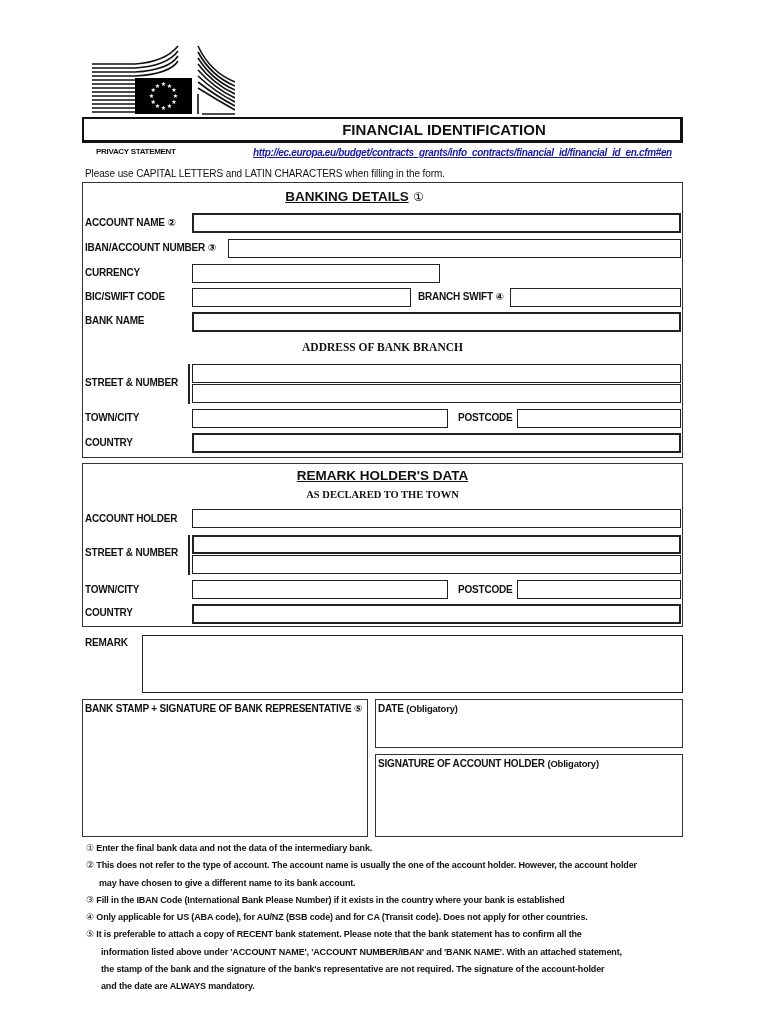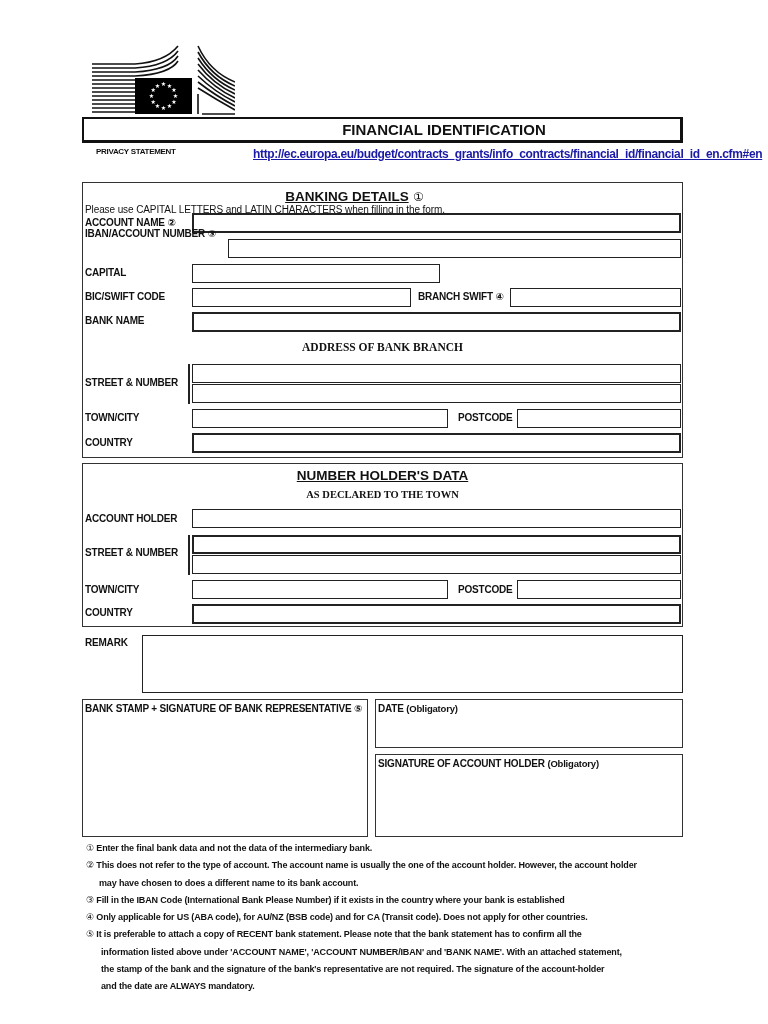--- a/index.html
+++ b/index.html
@@ -66,37 +66,37 @@
       <text x="63.1" y="50">★</text>
       <text x="67.5" y="45.6">★</text>
     </g>
   </svg>
 </div>
 
 <div class="abs" style="left:82px;top:117px;width:601px;height:26px;border:2px solid #111;border-right-width:3px;border-bottom-width:3px;box-sizing:border-box;"></div>
 <div class="abs" style="left:82px;top:121px;width:724px;text-align:center;font-weight:bold;font-size:15px;">FINANCIAL IDENTIFICATION</div>
 
 <div class="abs" style="left:96px;top:147px;font-size:8px;font-weight:bold;letter-spacing:-0.3px;">PRIVACY STATEMENT</div>
-<a class="abs" style="left:253px;top:147px;font-size:12px;font-weight:bold;color:#1a1aa6;text-decoration:underline;letter-spacing:-0.35px;white-space:nowrap;">http://ec.europa.eu/budget/contracts_grants/info_contracts/financial_id/financial_id_en.cfm#en</a>
+<a class="abs" style="left:253px;top:147px;font-size:10px;font-weight:bold;color:#1a1aa6;text-decoration:underline;letter-spacing:-0.35px;white-space:nowrap;font-style:italic;">http://ec.europa.eu/budget/contracts_grants/info_contracts/financial_id/financial_id_en.cfm#en</a>
 
-<div class="abs" style="left:85px;top:168px;font-size:10px;letter-spacing:-0.1px;white-space:nowrap;margin-top:36px;">Please use CAPITAL LETTERS and LATIN CHARACTERS when filling in the form.</div>
+<div class="abs" style="left:85px;top:168px;font-size:10px;letter-spacing:-0.1px;white-space:nowrap;">Please use CAPITAL LETTERS and LATIN CHARACTERS when filling in the form.</div>
 
 <div class="box" style="left:82px;top:182px;width:601px;height:276px;"></div>
 <div class="abs" style="left:82px;top:187px;width:545px;text-align:center;">
   <span style="font-weight:bold;font-size:13.5px;text-decoration:underline;">BANKING DETAILS</span>
   <span style="font-size:12px;">①</span>
 </div>
 
 <div class="lbl" style="left:85px;top:217px;">ACCOUNT NAME ②</div>
 <input class="field thick" style="left: 192px; top: 213px; width: 489px; height: 20px;" value="">
 
-<div class="lbl" style="left:85px;top:228px;">IBAN/ACCOUNT NUMBER ③</div>
+<div class="lbl" style="left:85px;top:242px;">IBAN/ACCOUNT NUMBER ③</div>
 <input class="field" style="left: 228px; top: 239px; width: 453px; height: 19px;" value="">
 
-<div class="lbl" style="left:85px;top:267px;">CAPITAL</div>
+<div class="lbl" style="left:85px;top:267px;">CURRENCY</div>
 <input class="field" style="left: 192px; top: 264px; width: 248px; height: 19px;" value="">
 
 <div class="lbl" style="left:85px;top:291px;">BIC/SWIFT CODE</div>
 <input class="field" style="left: 192px; top: 288px; width: 219px; height: 19px;" value="">
 
 <div class="lbl" style="left:418px;top:291px;">BRANCH SWIFT ④</div>
 <input class="field" style="left: 510px; top: 288px; width: 171px; height: 19px;" value="">
 
 <div class="lbl" style="left:85px;top:315px;">BANK NAME</div>
 <input class="field thick" style="left: 192px; top: 312px; width: 489px; height: 20px;" value="">
@@ -111,21 +111,21 @@
 <div class="lbl" style="left:85px;top:412px;">TOWN/CITY</div>
 <input class="field" style="left: 192px; top: 409px; width: 256px; height: 19px;" value="">
 
 <div class="lbl" style="left:458px;top:412px;">POSTCODE</div>
 <input class="field" style="left: 517px; top: 409px; width: 164px; height: 19px;" value="">
 
 <div class="lbl" style="left:85px;top:437px;">COUNTRY</div>
 <input class="field thick" style="left: 192px; top: 433px; width: 489px; height: 20px;" value="">
 
 <div class="box" style="left:82px;top:463px;width:601px;height:164px;"></div>
-<div class="sec-title" style="left:82px;top:468px;width:601px;text-align:center;">NUMBER HOLDER'S DATA</div>
+<div class="sec-title" style="left:82px;top:468px;width:601px;text-align:center;">REMARK HOLDER'S DATA</div>
 <div class="sub-title" style="left:82px;top:489px;width:601px;text-align:center;font-size:10.5px;">AS DECLARED TO THE TOWN</div>
 
 <div class="lbl" style="left:85px;top:513px;">ACCOUNT HOLDER</div>
 <input class="field" style="left: 192px; top: 509px; width: 489px; height: 19px;" value="">
 
 <div class="vbar" style="left:188px;top:535px;height:40px;"></div>
 <div class="lbl" style="left:85px;top:547px;">STREET &amp; NUMBER</div>
 <input class="field thick" style="left: 192px; top: 535px; width: 489px; height: 19px;" value="">
 <input class="field" style="left: 192px; top: 555px; width: 489px; height: 19px;" value="">
 
@@ -157,21 +157,21 @@
 </div>
 
 <div class="note" style="left:86px;top:843px;">
   <span class="circ">①</span>
   <span>Enter the final bank data and not the data of the intermediary bank.</span>
 </div>
 <div class="note" style="left:86px;top:860px;">
   <span class="circ">②</span>
   <span>This does not refer to the type of account. The account name is usually the one of the account holder. However, the account holder</span>
 </div>
-<div class="note" style="left:99px;top:878px;">may have chosen to does a different name to its bank account.</div>
+<div class="note" style="left:99px;top:878px;">may have chosen to give a different name to its bank account.</div>
 <div class="note" style="left:86px;top:895px;">
   <span class="circ">③</span>
   <span>Fill in the IBAN Code (International Bank Please Number) if it exists in the country where your bank is established</span>
 </div>
 <div class="note" style="left:86px;top:912px;">
   <span class="circ">④</span>
   <span>Only applicable for US (ABA code), for AU/NZ (BSB code) and for CA (Transit code). Does not apply for other countries.</span>
 </div>
 <div class="note" style="left:86px;top:929px;">
   <span class="circ">⑤</span>

